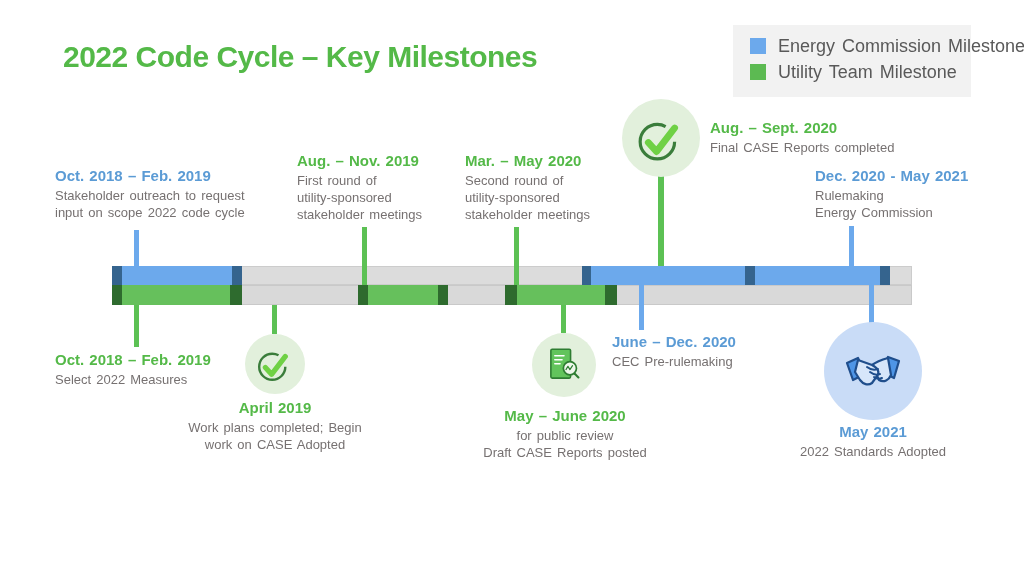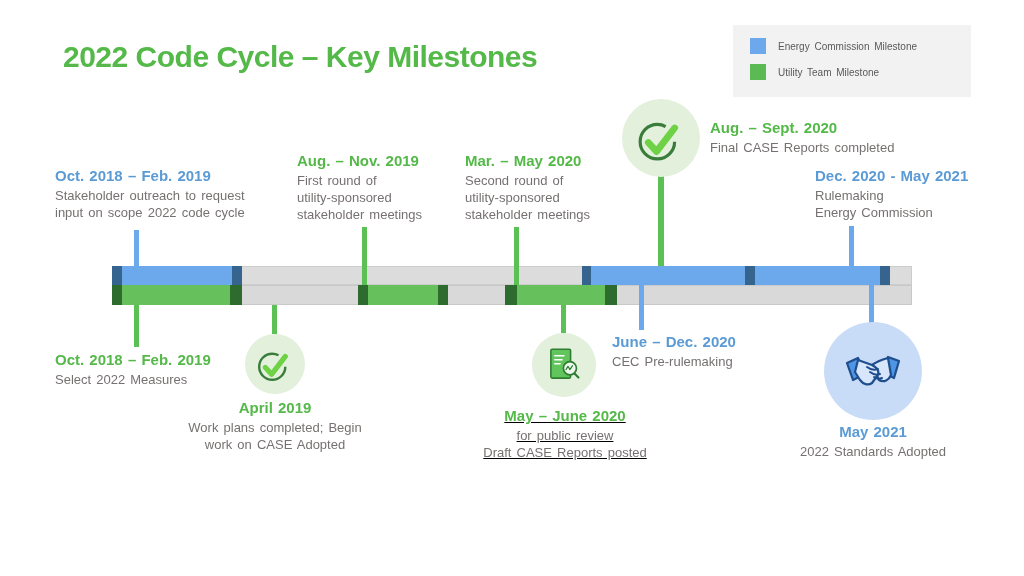--- a/index.html
+++ b/index.html
@@ -11,21 +11,21 @@
     position:absolute;left:63px;top:40px;font-size:30px;font-weight:bold;
     color:var(--heading-green);letter-spacing:-0.5px;white-space:nowrap;
   }
   #legend{
     position:absolute;left:733px;top:25px;width:238px;height:72px;
     background:var(--legend-bg);
   }
   .legend-row{position:absolute;left:17px;height:16px;display:flex;align-items:center;}
   .legend-row.r0{top:13px;} .legend-row.r1{top:39px;}
   .swatch{width:16px;height:16px;margin-right:12px;flex:0 0 auto;}
-  .legend-label{font-size:10px;color:var(--legend-text);white-space:nowrap;word-spacing:2px;text-align:right;}
+  .legend-label{font-size:18px;color:var(--legend-text);white-space:nowrap;word-spacing:2px;text-align:right;}
 
   
   .bar{position:absolute;left:112px;width:800px;z-index:1;box-shadow:inset 0 0 0 1px rgba(0,0,0,0.07);}
   #bar-top{top:266px;height:19px;background:var(--bar-gray-top);}
   #bar-bottom{top:285px;height:20px;background:var(--bar-gray-bottom);}
   .seg{position:absolute;top:0;height:100%;}
 
   
   .conn{position:absolute;width:5px;z-index:3;}
   .conn.blue{background:var(--bar-blue);}
@@ -132,21 +132,21 @@
     <div class="ms-date green">Oct. 2018 – Feb. 2019</div>
     <div class="ms-line">Select 2022 Measures</div>
   </div>
 
   <div class="ms center" style="left:155px;top:399px;width:240px;">
     <div class="ms-date green">April 2019</div>
     <div class="ms-line">Work plans completed;  Begin</div>
     <div class="ms-line">work on CASE Adopted</div>
   </div>
 
-  <div class="ms center" style="left:445px;top:407px;width:240px;text-decoration:underline;">
+  <div class="ms center" style="left:445px;top:407px;width:240px;">
     <div class="ms-date green">May – June 2020</div>
     <div class="ms-line">for public review</div>
     <div class="ms-line">Draft CASE Reports posted</div>
   </div>
 
   <div class="ms" style="left:612px;top:333px;">
     <div class="ms-date blue">June – Dec. 2020</div>
     <div class="ms-line">CEC Pre-rulemaking</div>
   </div>
 

